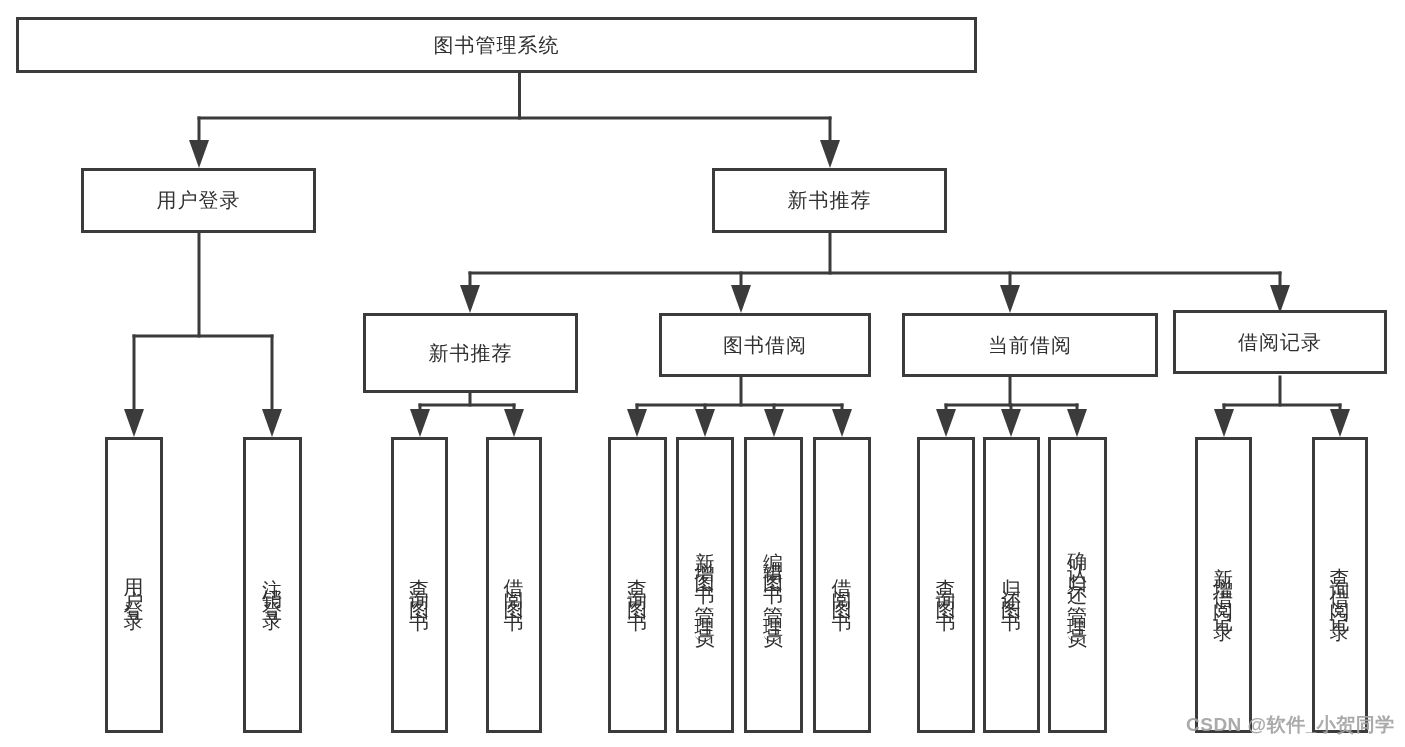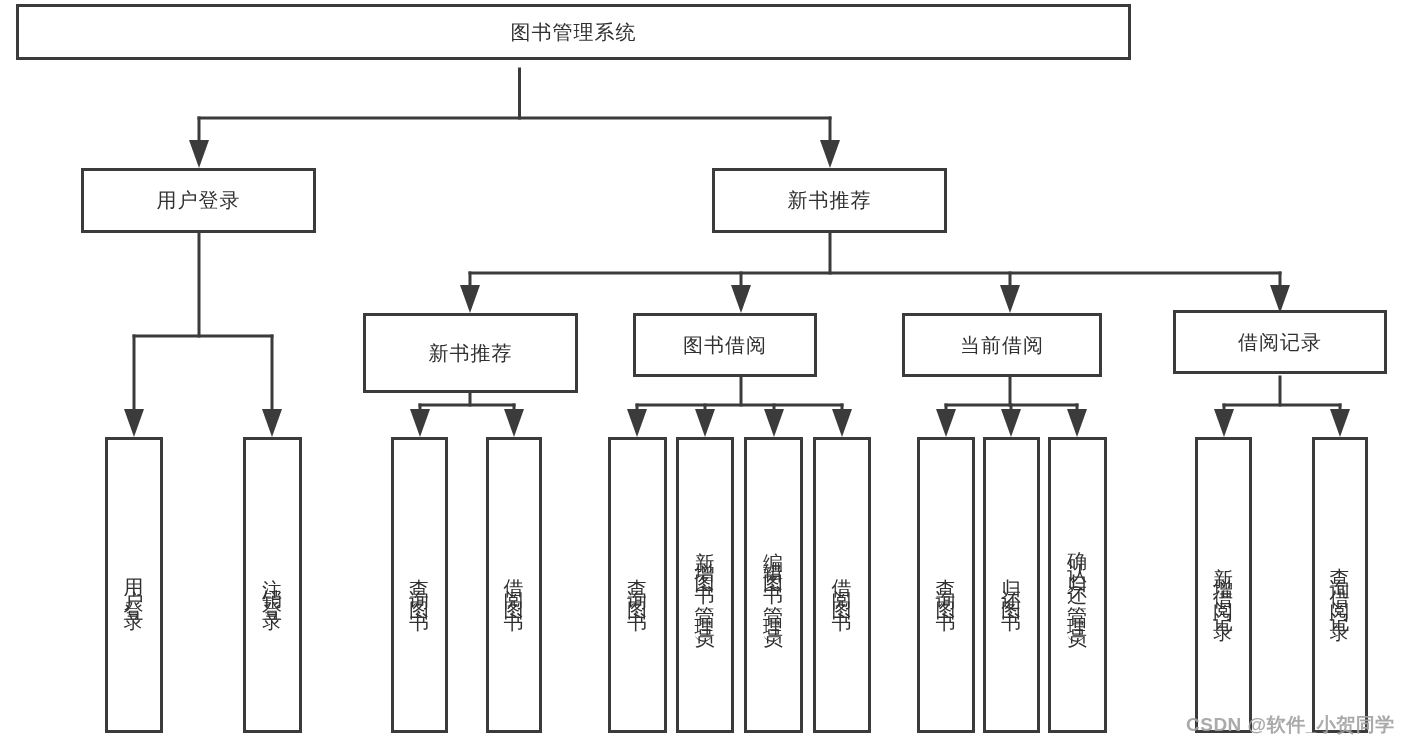--- a/index.html
+++ b/index.html
@@ -101,38 +101,38 @@
       <polygon points="774,437 764,409 784,409"></polygon>
       <polygon points="842,437 832,409 852,409"></polygon>
       <polygon points="946,437 936,409 956,409"></polygon>
       <polygon points="1011,437 1001,409 1021,409"></polygon>
       <polygon points="1077,437 1067,409 1087,409"></polygon>
       <polygon points="1224,437 1214,409 1234,409"></polygon>
       <polygon points="1340,437 1330,409 1350,409"></polygon>
     </g>
   </svg>
 
-  <div class="box" style="left:16px;top:4px;width:1115px;height:56px">
+  <div class="box" style="left:16px;top:17px;width:961px;height:56px">
     <span class="label">图书管理系统</span>
   </div>
 
   <div class="box" style="left:81px;top:168px;width:235px;height:65px">
     <span class="label">用户登录</span>
   </div>
   <div class="box" style="left:712px;top:168px;width:235px;height:65px">
     <span class="label">新书推荐</span>
   </div>
 
   <div class="box" style="left:363px;top:313px;width:215px;height:80px">
     <span class="label">新书推荐</span>
   </div>
-  <div class="box" style="left:633px;top:313px;width:184px;height:64px">
+  <div class="box" style="left:659px;top:313px;width:212px;height:64px">
     <span class="label">图书借阅</span>
   </div>
-  <div class="box" style="left:902px;top:313px;width:200px;height:64px">
+  <div class="box" style="left:902px;top:313px;width:256px;height:64px">
     <span class="label">当前借阅</span>
   </div>
   <div class="box" style="left:1173px;top:310px;width:214px;height:64px">
     <span class="label">借阅记录</span>
   </div>
 
   <div class="box vbox" style="left:105px;top:437px;width:58px;height:296px">
     <span class="label">用户登录</span>
   </div>
   <div class="box vbox" style="left:243px;top:437px;width:59px;height:296px">

